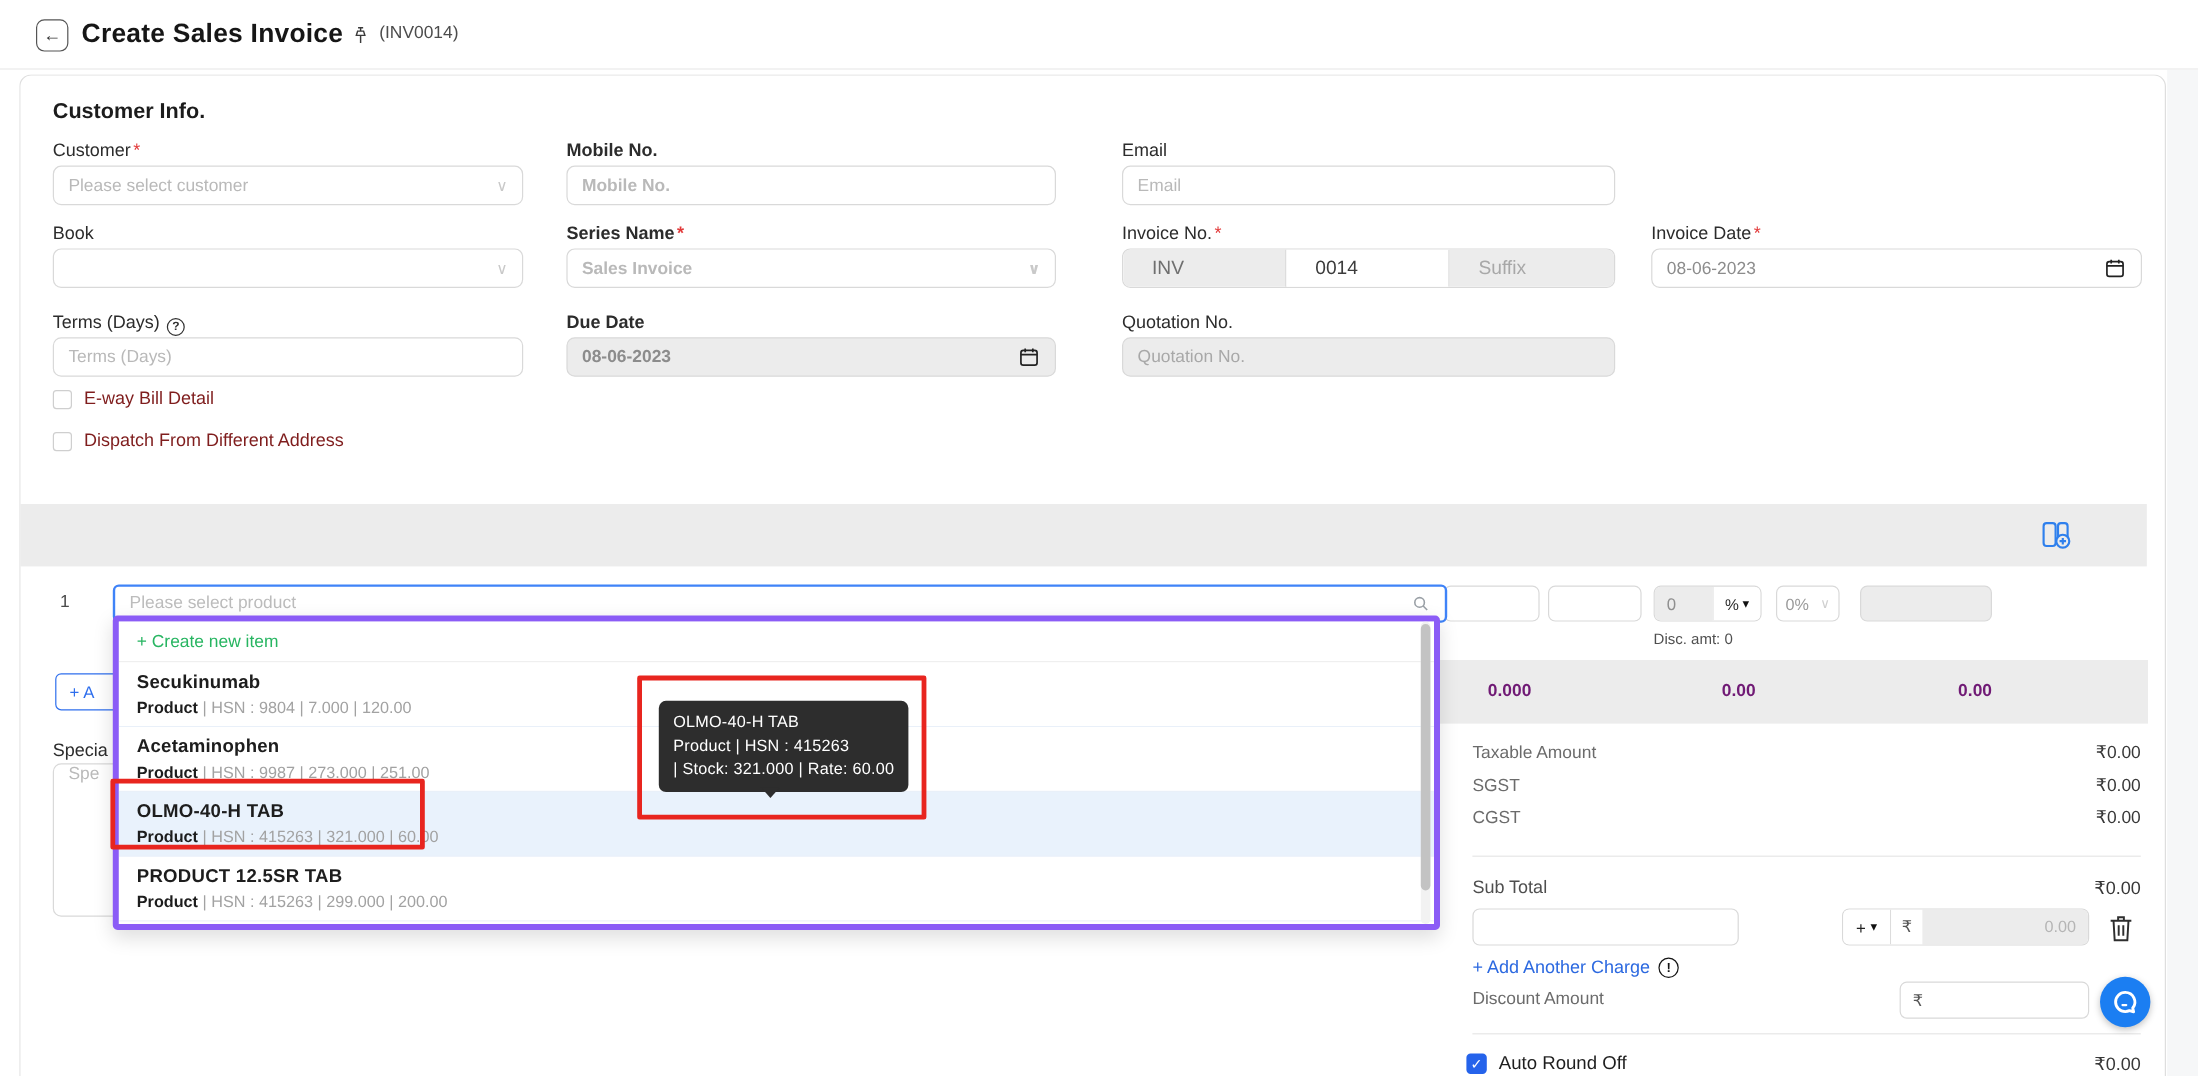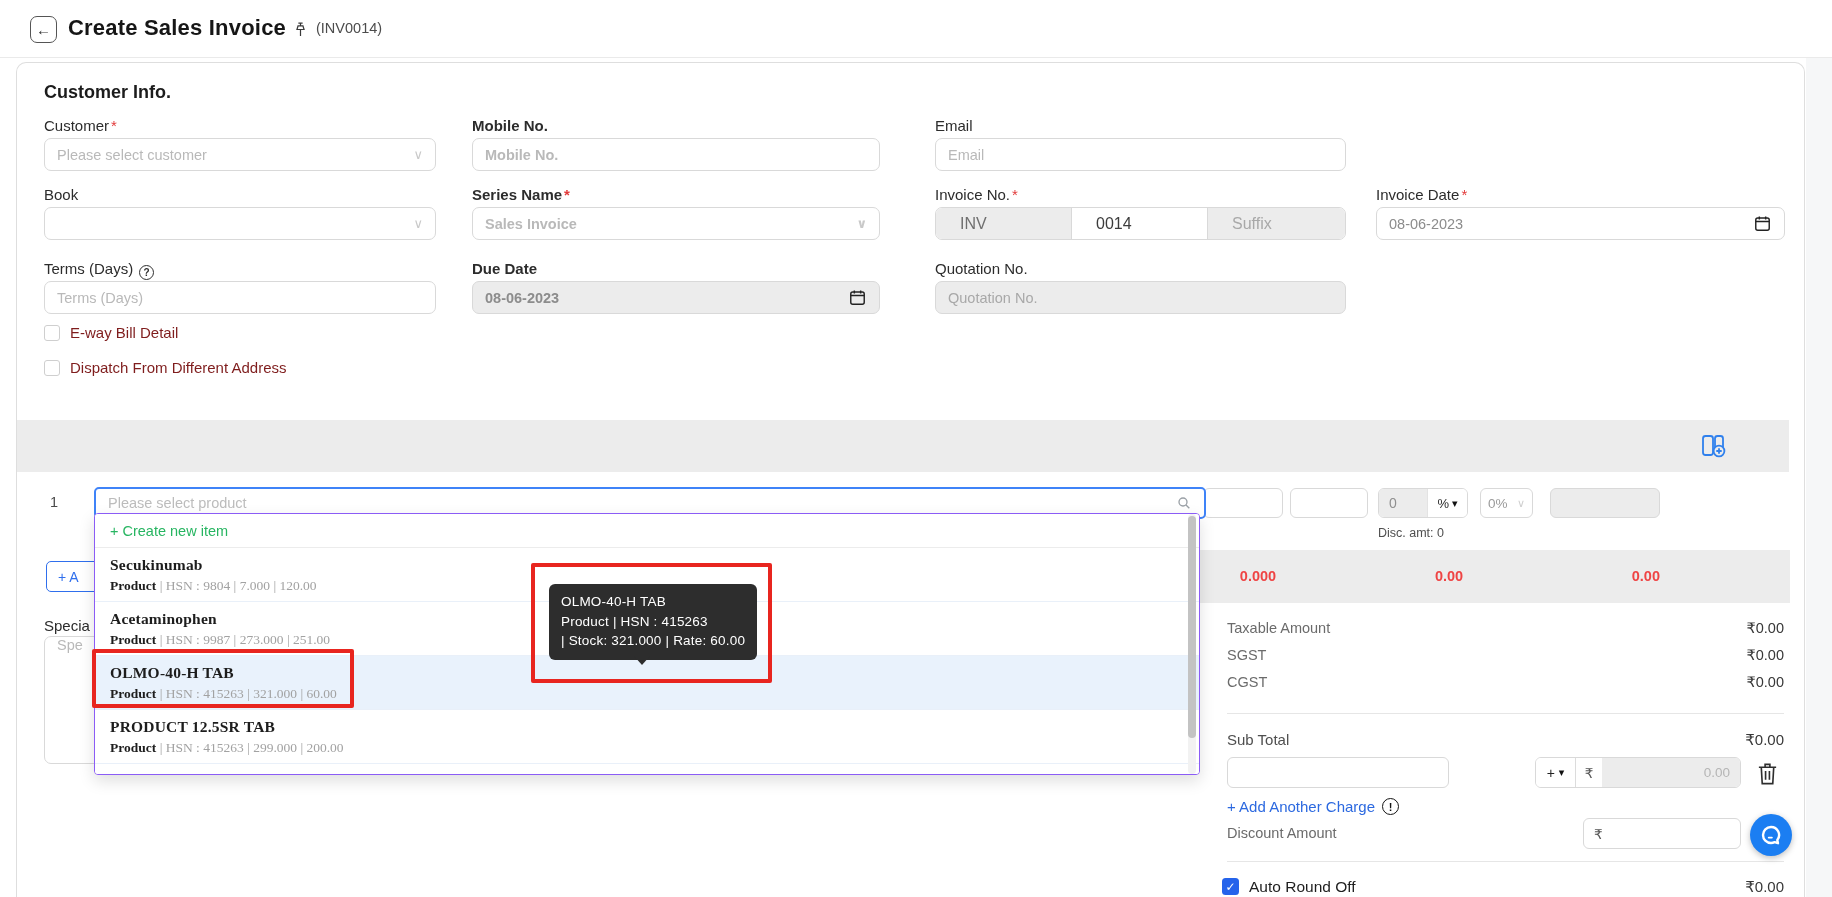--- a/index.html
+++ b/index.html
@@ -86,39 +86,39 @@
   .caret-b { font-size:11px; color:#111; }
   .gst-sel { position:absolute; left:1480px; top:488px; width:53px; height:30px; border:1px solid #d9d9d9;
              border-radius:6px; background:#fff; display:flex; align-items:center; justify-content:space-between;
              padding:0 7px; z-index:4; cursor:pointer; }
   .gst-sel .v { font-size:13.5px; color:#9b9b9b; }
   .gst-sel .chev { font-size:11px; color:#cfcfcf; }
   .amt-in { left:1550px; width:110px; background:#ececec; }
   .disc-amt { position:absolute; left:1378px; top:526px; font-size:12.5px; color:#4f4f4f; z-index:4; }
 
   .totband { position:absolute; left:1100px; top:550px; width:690px; height:53px; background:#ececec; z-index:4; }
-  .tot { position:absolute; top:568px; font-size:14.5px; font-weight:700; color:#ef4444; z-index:5; }
+  .tot { position:absolute; top:568px; font-size:14.5px; font-weight:700; color:#701a75; z-index:5; }
 
   
   .add-item-btn { position:absolute; left:46px; top:561px; width:150px; height:31px; background:#fff;
                   border:1px solid #2f6fed; border-radius:5px; color:#2f6fed; font-size:14px;
                   display:flex; align-items:center; padding-left:11px; z-index:5; cursor:pointer; overflow:hidden; white-space:nowrap; }
   .special-label { position:absolute; left:44px; top:617px; font-size:15px; color:#2c2c2c; z-index:5; }
   .special-ta { position:absolute; left:44px; top:636px; width:260px; height:128px; border:1px solid #d9d9d9;
                 border-radius:7px; font-size:14.5px; padding:9px 12px; resize:none; z-index:5; background:#fff; }
 
   
   .dropdown { position:absolute; left:94px; top:513px; width:1106px; height:262px; background:#fff;
-              border:1px solid #8b5cf6; border-radius:4px; box-shadow:0 6px 16px rgba(0,0,0,.13);
+              border:5px solid #8b5cf6; border-radius:4px; box-shadow:0 6px 16px rgba(0,0,0,.13);
               z-index:12; overflow:hidden; }
   .dd-create { position:absolute; left:0; top:0; width:100%; height:34px; display:flex; align-items:center;
                padding-left:15px; font-size:14.5px; font-weight:500; color:#27b561;
                border-bottom:1px solid #ececec; cursor:pointer; background:#fff; }
   .dd-item { position:absolute; left:0; width:100%; height:54px; padding:8px 0 0 15px;
-             border-bottom:1px solid #e9f0f9; cursor:pointer; background:#fff;font-family:Liberation Serif, serif; }
+             border-bottom:1px solid #e9f0f9; cursor:pointer; background:#fff; }
   .dd-item.sel-item { background:#e9f2fc; }
   .dd-name { font-size:15.5px; font-weight:600; color:#1d1d1d; letter-spacing:.2px; }
   .dd-sub { margin-top:4px; font-size:13.5px; color:#a2a2a2; }
   .dd-sub b { color:#1d1d1d; font-weight:700; }
   .dd-track { position:absolute; right:3px; top:0; width:8px; height:100%; background:#f2f2f2; border-radius:4px; }
   .dd-thumb { position:absolute; right:3px; top:2px; width:8px; height:222px; background:#c3c3c3; border-radius:4px; cursor:pointer; }
 
   
   .tip { position:absolute; left:549px; top:584px; background:#2d2d2d; color:#fff; border-radius:6px;
          padding:8px 12px 9px; font-size:13.5px; font-weight:500; line-height:19.5px; letter-spacing:.2px;

